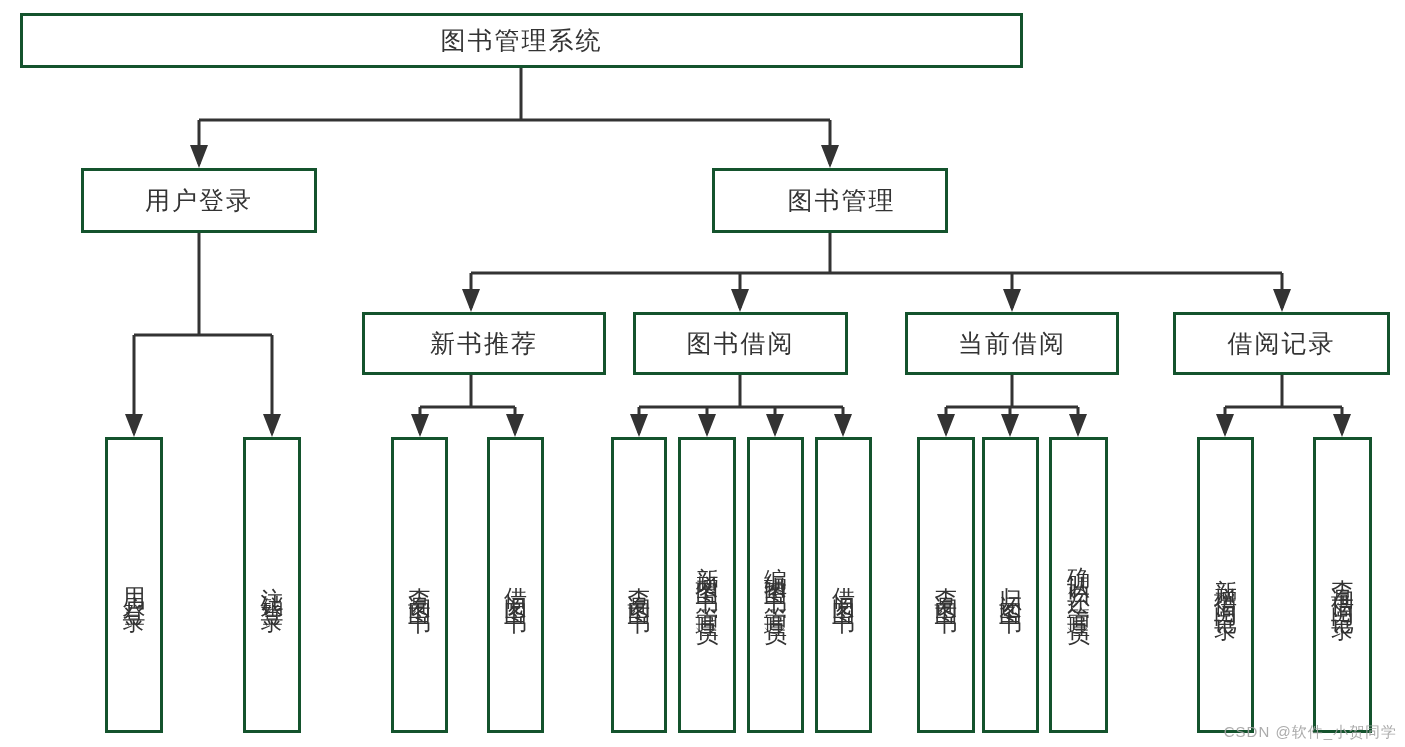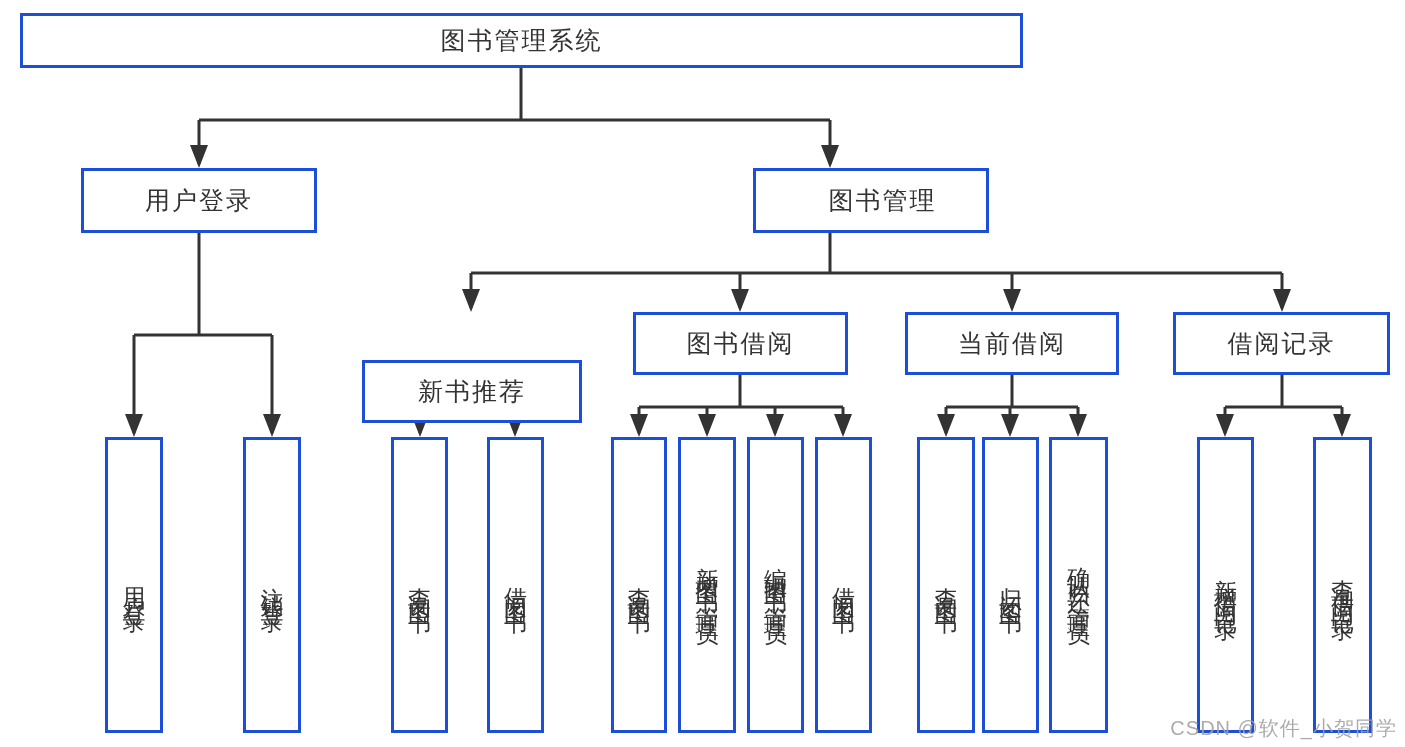--- a/index.html
+++ b/index.html
@@ -18,21 +18,21 @@
   #connectors {
     position: absolute;
     left: 0; top: 0;
     width: 1405px;
     height: 747px;
     pointer-events: none;
   }
   .node {
     position: absolute;
     box-sizing: border-box;
-    border: 3px solid #1d4ed8;
+    border: 3px solid #14532d;
     background: #ffffff;
     color: #333333;
     display: flex;
     align-items: center;
     justify-content: center;
   }
   .node.h {
     font-size: 25px;
     letter-spacing: 2px;
     white-space: nowrap;
@@ -43,21 +43,21 @@
     font-size: 23px;
     writing-mode: vertical-rl;
     text-orientation: mixed;
     letter-spacing: 8px;
     line-height: 1;
   }
   #watermark {
     position: absolute;
     right: 8px;
     bottom: 5px;
-    font-size: 20px;
+    font-size: 15px;
     color: #a3a3a3;
     letter-spacing: 1px;
     opacity: 0.9;
     white-space: nowrap;
   }
 </style>
 </head>
 <body>
 
 <div id="canvas">
@@ -78,23 +78,23 @@
              M630 414 L648 414 L639 437 Z  M698 414 L716 414 L707 437 Z
              M766 414 L784 414 L775 437 Z  M834 414 L852 414 L843 437 Z
              M937 414 L955 414 L946 437 Z  M1001 414 L1019 414 L1010 437 Z
              M1069 414 L1087 414 L1078 437 Z  M1216 414 L1234 414 L1225 437 Z
              M1333 414 L1351 414 L1342 437 Z"></path>
   </svg>
 
   <div class="node h" style="left:20px; top:13px; width:1003px; height:55px;">图书管理系统</div>
 
   <div class="node h" style="left:81px; top:168px; width:236px; height:65px;">用户登录</div>
-  <div class="node h" style="left:753px; top:168px; width:236px; height:65px;padding-left:23px;">图书管理</div>
+  <div class="node h" style="left:712px; top:168px; width:236px; height:65px;padding-left:23px;">图书管理</div>
 
-  <div class="node h" style="left:362px; top:312px; width:220px; height:63px;margin-top:48px;">新书推荐</div>
+  <div class="node h" style="left:362px; top:312px; width:244px; height:63px;">新书推荐</div>
   <div class="node h" style="left:905px; top:312px; width:214px; height:63px;">当前借阅</div>
   <div class="node h" style="left:633px; top:312px; width:215px; height:63px;">图书借阅</div>
   <div class="node h" style="left:1173px; top:312px; width:217px; height:63px;">借阅记录</div>
 
   <div class="node v" style="left:105px; width:58px;">用户登录</div>
   <div class="node v" style="left:243px; width:58px;">注销登录</div>
 
   <div class="node v" style="left:391px; width:57px;">查询图书</div>
   <div class="node v" style="left:487px; width:57px;">借阅图书</div>
 

